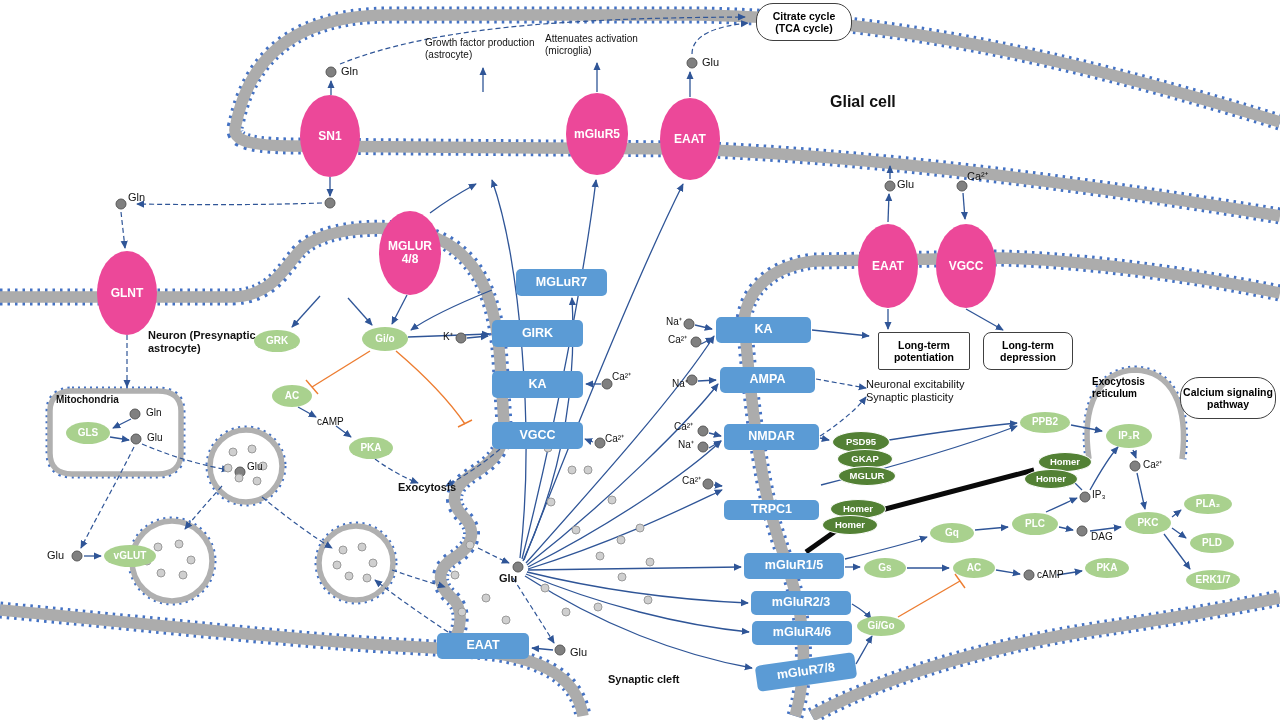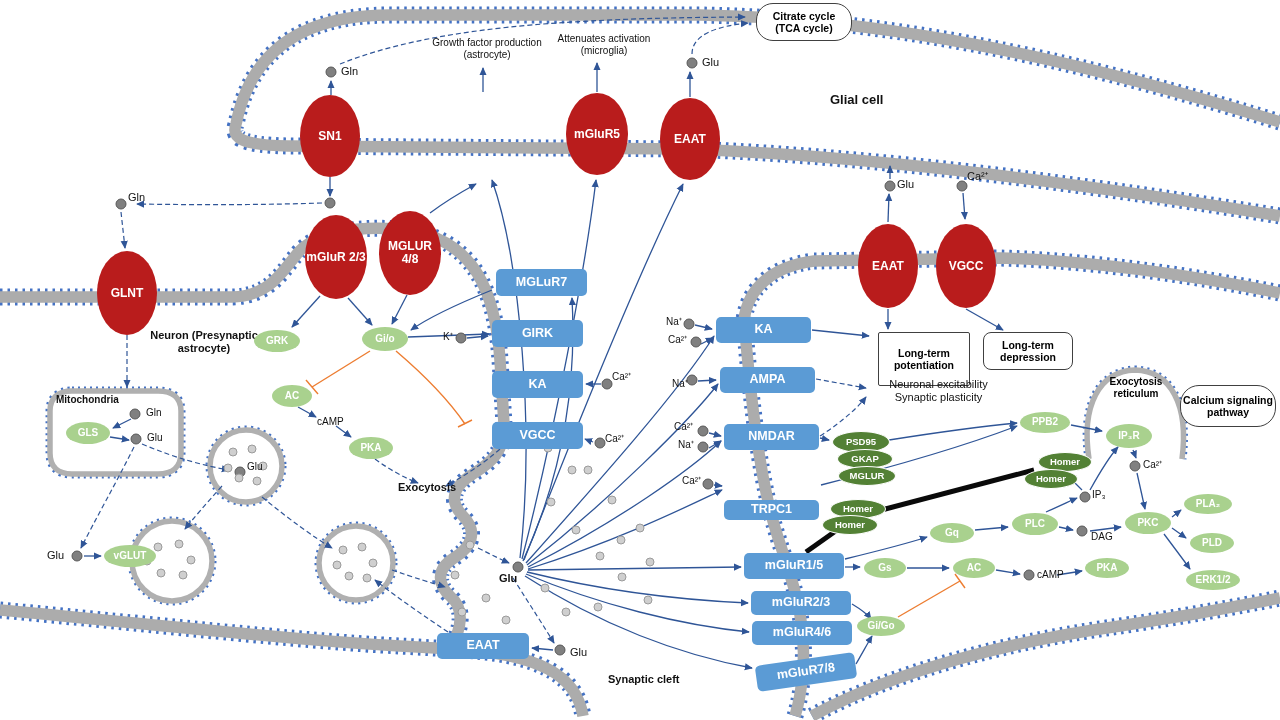--- a/index.html
+++ b/index.html
@@ -1,26 +1,26 @@
 <!DOCTYPE html>
 <html><head>
 <meta charset="utf-8">
 <style>
   html,body{margin:0;padding:0;background:#fff}
   #stage{position:relative;width:1280px;height:720px;background:#fff;font-family:"Liberation Sans",sans-serif;overflow:hidden}
   #wires{position:absolute;left:0;top:0}
   .node{position:absolute;display:flex;align-items:center;justify-content:center;text-align:center;color:#fff;font-weight:bold;line-height:1.05}
-  .ell{border-radius:50%;background:#b91c1c;font-size:12px}
+  .ell{border-radius:50%;background:#ec4899;font-size:12px}
   .rectb{border-radius:5px;background:#5B9BD5;font-size:12.5px}
   .gl{border-radius:50%;background:#A9D18E;font-size:10px}
   .gd{border-radius:50%;background:#538135;font-size:9.5px;border:1px solid #fff}
   .callout{position:absolute;display:flex;align-items:center;justify-content:center;text-align:center;background:#fff;border:1.2px solid #404040;color:#000;font-size:10.5px;font-weight:600;line-height:1.15;padding:2px;box-sizing:border-box}
   .lbl{position:absolute;color:#111;font-size:11px;white-space:nowrap;line-height:1.15}
   .lbl.b{font-weight:bold}
-  .lbl.c{text-align:center;white-space:normal}
+  .lbl.c{white-space:normal}
   .s10{font-size:10px}
   
   .mA{fill:none;stroke:#4472C4;stroke-width:17;stroke-dasharray:2.5 5}
   .mB{fill:none;stroke:#ACACAC;stroke-width:11.5}
   .oA{fill:#fff;stroke:#4472C4;stroke-width:9;stroke-dasharray:2 4}
   .oB{fill:#fff;stroke:#B0B0B0;stroke-width:5.5}
   
   .a{fill:none;stroke:#2F5597;stroke-width:1.3;marker-end:url(#ah)}
   .ad{fill:none;stroke:#2F5597;stroke-width:1.2;stroke-dasharray:5 3;marker-end:url(#ah)}
   .ln{fill:none;stroke:#2F5597;stroke-width:1.2}
@@ -247,33 +247,32 @@
 </svg>
 
 <div class="node ell" style="left:300px;top:95px;width:60px;height:82px">SN1</div>
 <div class="node ell" style="left:566px;top:93px;width:62px;height:82px">mGluR5</div>
 <div class="node ell" style="left:660px;top:98px;width:60px;height:82px">EAAT</div>
 <div class="lbl" style="left:341px;top:65px">Gln</div>
 <div class="lbl" style="left:702px;top:56px">Glu</div>
 <div class="lbl c s10" style="left:425px;top:37px;width:124px">Growth factor production (astrocyte)</div>
 <div class="lbl c s10" style="left:545px;top:33px;width:118px">Attenuates activation (microglia)</div>
 <div class="callout" style="left:756px;top:3px;width:96px;height:38px;border-radius:17px">Citrate cycle (TCA cycle)</div>
-<div class="lbl b" style="left:830px;top:93px;font-size:13px">Glial cell</div>
+<div class="lbl b" style="left:830px;top:93px;font-size:16px">Glial cell</div>
 
 <div class="lbl" style="left:128px;top:191px">Gln</div>
 <div class="node ell" style="left:97px;top:251px;width:60px;height:84px">GLNT</div>
 <div class="lbl b c" style="left:148px;top:329px;width:112px">Neuron (Presynaptic astrocyte)</div>
-<div class="node ell" style="left:305px;top:215px;width:62px;height:84px">mGluR 2/3</div>
 <div class="node ell" style="left:379px;top:211px;width:62px;height:84px">MGLUR 4/8</div>
 <div class="node gl" style="left:254px;top:330px;width:46px;height:22px">GRK</div>
 <div class="node gl" style="left:362px;top:327px;width:46px;height:24px">Gi/o</div>
 <div class="node gl" style="left:272px;top:385px;width:40px;height:22px">AC</div>
 <div class="lbl s10" style="left:317px;top:416px">cAMP</div>
 <div class="node gl" style="left:349px;top:437px;width:44px;height:22px">PKA</div>
-<div class="node rectb" style="left:496px;top:269px;width:91px;height:27px">MGLuR7</div>
+<div class="node rectb" style="left:516px;top:269px;width:91px;height:27px">MGLuR7</div>
 <div class="node rectb" style="left:492px;top:320px;width:91px;height:27px">GIRK</div>
 <div class="node rectb" style="left:492px;top:371px;width:91px;height:27px">KA</div>
 <div class="node rectb" style="left:492px;top:422px;width:91px;height:27px">VGCC</div>
 <div class="lbl s10" style="left:443px;top:331px">K⁺</div>
 <div class="lbl s10" style="left:612px;top:371px">Ca²⁺</div>
 <div class="lbl s10" style="left:605px;top:433px">Ca²⁺</div>
 <div class="lbl b" style="left:398px;top:481px">Exocytosis</div>
 <div class="lbl b s10" style="left:56px;top:394px">Mitochondria</div>
 <div class="node gl" style="left:66px;top:422px;width:44px;height:22px">GLS</div>
 <div class="lbl s10" style="left:146px;top:407px">Gln</div>
@@ -284,21 +283,21 @@
 
 <div class="lbl b" style="left:499px;top:572px">Glu</div>
 <div class="node rectb" style="left:437px;top:633px;width:92px;height:26px">EAAT</div>
 <div class="lbl" style="left:570px;top:646px">Glu</div>
 <div class="lbl b" style="left:608px;top:673px">Synaptic cleft</div>
 
 <div class="lbl" style="left:897px;top:178px">Glu</div>
 <div class="lbl" style="left:967px;top:170px">Ca²⁺</div>
 <div class="node ell" style="left:858px;top:224px;width:60px;height:84px">EAAT</div>
 <div class="node ell" style="left:936px;top:224px;width:60px;height:84px">VGCC</div>
-<div class="callout" style="left:878px;top:332px;width:92px;height:54px;border-radius:2px">Long-term potentiation</div>
+<div class="callout" style="left:878px;top:332px;width:92px;height:38px;border-radius:2px">Long-term potentiation</div>
 <div class="callout" style="left:983px;top:332px;width:90px;height:38px;border-radius:8px">Long-term depression</div>
 <div class="node rectb" style="left:716px;top:317px;width:95px;height:26px">KA</div>
 <div class="node rectb" style="left:720px;top:367px;width:95px;height:26px">AMPA</div>
 <div class="node rectb" style="left:724px;top:424px;width:95px;height:26px">NMDAR</div>
 <div class="node rectb" style="left:724px;top:500px;width:95px;height:20px">TRPC1</div>
 <div class="node rectb" style="left:744px;top:553px;width:100px;height:26px">mGluR1/5</div>
 <div class="node rectb" style="left:751px;top:591px;width:100px;height:24px">mGluR2/3</div>
 <div class="node rectb" style="left:752px;top:621px;width:100px;height:24px">mGluR4/6</div>
 <div class="node rectb" style="left:756px;top:659px;width:100px;height:26px;transform:rotate(-8deg)">mGluR7/8</div>
 <div class="lbl s10" style="left:666px;top:316px">Na⁺</div>
@@ -315,28 +314,28 @@
 <div class="node gd" style="left:837px;top:449px;width:54px;height:18px">GKAP</div>
 <div class="node gd" style="left:838px;top:466px;width:56px;height:18px">MGLUR</div>
 <div class="node gd" style="left:830px;top:499px;width:54px;height:18px">Homer</div>
 <div class="node gd" style="left:822px;top:515px;width:54px;height:18px">Homer</div>
 <div class="node gd" style="left:1038px;top:452px;width:52px;height:18px">Homer</div>
 <div class="node gd" style="left:1024px;top:469px;width:52px;height:18px">Homer</div>
 <div class="node gl" style="left:1020px;top:412px;width:50px;height:21px">PPB2</div>
 <div class="lbl c s10" style="left:1092px;top:376px;width:88px;color:#000;font-weight:600">Exocytosis reticulum</div>
 <div class="node gl" style="left:1106px;top:424px;width:46px;height:24px">IP₃R</div>
 <div class="lbl s10" style="left:1143px;top:459px">Ca²⁺</div>
-<div class="callout" style="left:1180px;top:385px;width:96px;height:42px;border-radius:19px">Calcium signaling pathway</div>
+<div class="callout" style="left:1180px;top:377px;width:96px;height:42px;border-radius:19px">Calcium signaling pathway</div>
 <div class="lbl s10" style="left:1092px;top:489px">IP₃</div>
 <div class="node gl" style="left:930px;top:523px;width:44px;height:20px">Gq</div>
 <div class="node gl" style="left:1012px;top:513px;width:46px;height:22px">PLC</div>
 <div class="lbl s10" style="left:1091px;top:531px">DAG</div>
 <div class="node gl" style="left:1125px;top:512px;width:46px;height:22px">PKC</div>
 <div class="node gl" style="left:1184px;top:494px;width:48px;height:20px">PLA₂</div>
 <div class="node gl" style="left:1190px;top:533px;width:44px;height:20px">PLD</div>
-<div class="node gl" style="left:1186px;top:570px;width:54px;height:20px">ERK1/2</div>
+<div class="node gl" style="left:1186px;top:570px;width:54px;height:20px">ERK1/7</div>
 <div class="node gl" style="left:864px;top:558px;width:42px;height:20px">Gs</div>
 <div class="node gl" style="left:953px;top:558px;width:42px;height:20px">AC</div>
 <div class="lbl s10" style="left:1037px;top:569px">cAMP</div>
 <div class="node gl" style="left:1085px;top:558px;width:44px;height:20px">PKA</div>
 <div class="node gl" style="left:857px;top:616px;width:48px;height:20px">Gi/Go</div>
 
 </div>
 
 </body></html>

